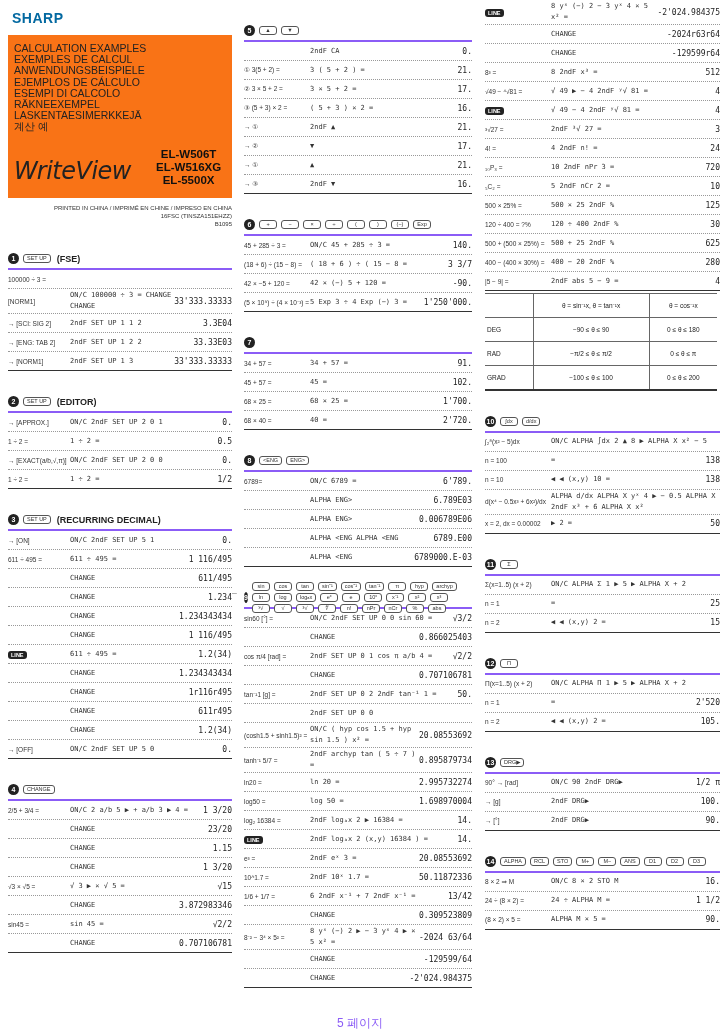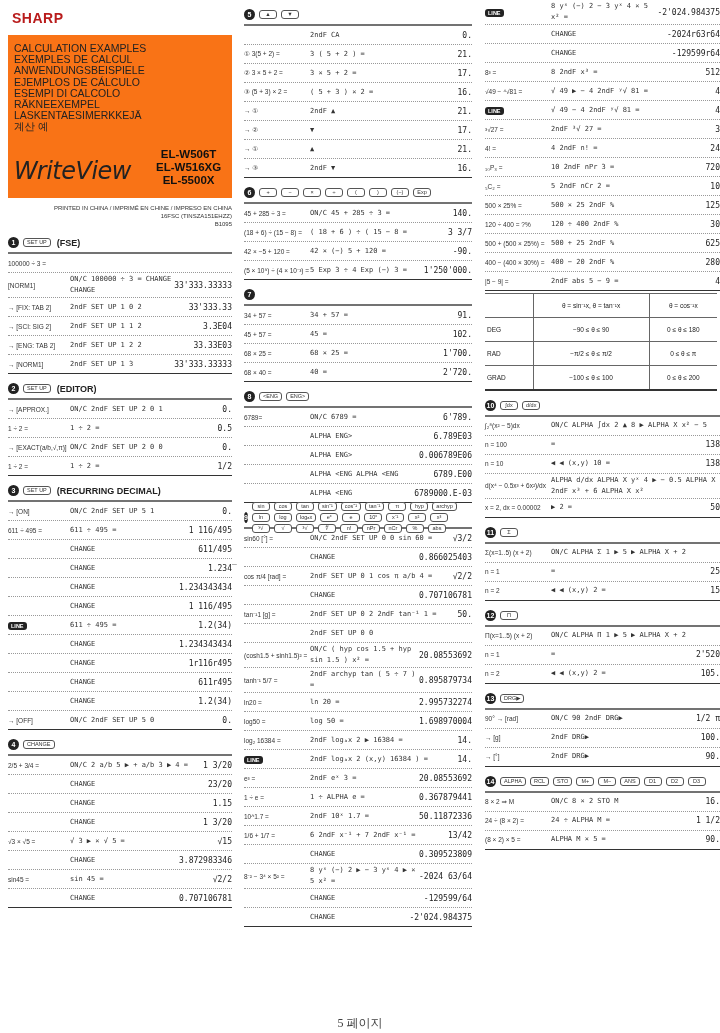--- a/index.html
+++ b/index.html
@@ -3,45 +3,45 @@
 <meta charset="utf-8">
 <style>
   * { box-sizing: border-box; margin: 0; padding: 0; }
   html, body { width: 720px; height: 1033px; background: #fff; overflow: hidden; }
   body { font-family: "Liberation Sans", sans-serif; color: #222; font-size: 7px; position: relative; }
   .col { position: absolute; top: 0; }
   #col1 { left: 8px; width: 224px; }
   #col2 { left: 244px; width: 228px; }
   #col3 { left: 485px; width: 235px; }
 
-  .brand { font-family: "Liberation Sans", sans-serif; font-weight: bold; font-size: 14px; letter-spacing: 0.5px; margin: 10px 0 0 4px; color: #b91c1c; }
+  .brand { font-family: "Liberation Sans", sans-serif; font-weight: bold; font-size: 14px; letter-spacing: 0.5px; margin: 10px 0 0 4px; color: #0369a1; }
   .cover { background: #f97316; margin-top: 9px; height: 163px; width: 224px; position: relative; padding: 8px 6px; }
   .cover .langs div { font-size: 10.5px; line-height: 11.2px; color: #222; }
   .cover .wv { position: absolute; left: 6px; top: 122px; font-style: italic; font-size: 24px; color: #222; font-family: "DejaVu Sans", sans-serif; letter-spacing: -0.5px; }
   .cover .models { position: absolute; left: 148px; top: 113px; }
   .cover .models div { font-weight: bold; font-size: 11.5px; line-height: 13px; color: #111; text-align: center; }
   .printinfo { text-align: right; font-size: 6px; line-height: 8px; color: #333; margin-top: 6px; }
 
-  .sec-head { display: flex; align-items: center; gap: 4px; margin-top: 8px; padding-bottom: 3px; border-bottom: 2px solid #737373; height: 18px; }
+  .sec-head { display: flex; align-items: center; gap: 4px; margin-top: 24px; padding-bottom: 3px; border-bottom: 2px solid #8b5cf6; height: 18px; }
   .num { width: 11px; height: 11px; background: #222; color: #fff; border-radius: 50%; font-size: 7px; font-weight: bold; display: flex; align-items: center; justify-content: center; }
   .sec-title { font-weight: bold; font-size: 9px; color: #222; }
   .k { display: inline-block; border: 1px solid #555; border-radius: 3px; padding: 0 3px; font-size: 5.5px; line-height: 7px; height: 9px; min-width: 18px; text-align: center; margin-right: 2px; color: #333; background: #fff; vertical-align: middle; }
   .row { display: flex; align-items: center; border-bottom: 1px dotted #999; min-height: 19px; padding: 1px 0; }
   .row.solid { border-bottom: 1.5px solid #333; }
   .row .q { width: 62px; font-size: 6.5px; flex-shrink: 0; color: #333; }
   #col2 .row .q, #col3 .row .q { width: 66px; }
   .row .keys { flex: 1; font-family: "DejaVu Sans Mono", monospace; font-size: 7px; color: #333; line-height: 11px; }
   .row .ans { font-family: "DejaVu Sans Mono", monospace; font-size: 8px; text-align: right; white-space: nowrap; color: #222; }
   .line-badge { background: #222; color: #fff; font-weight: bold; font-size: 5.5px; padding: 1px 3px; border-radius: 3px; }
   table.ang { border-collapse: collapse; width: 232px; font-size: 6.5px; margin-top: 2px; }
   table.ang td, table.ang th { border-top: 1px solid #666; height: 24px; text-align: center; font-weight: normal; padding: 0 2px; }
   table.ang td:first-child, table.ang th:first-child { text-align: left; width: 48px; border-right: 1px solid #666; }
   table.ang td:nth-child(2), table.ang th:nth-child(2) { border-right: 1px solid #666; }
   table.ang tr:last-child td { border-bottom: 2px solid #333; }
-  .footer { position: absolute; left: 0; width: 720px; top: 1015px; text-align: center; font-size: 12px; color: #404040; font-family: Liberation Serif, serif; }
+  .footer { position: absolute; left: 0; width: 720px; top: 1015px; text-align: center; font-size: 12px; color: #8b5cf6; }
   .keyrow { display: flex; flex-wrap: wrap; gap: 2px; }
 </style>
 </head>
 <body>
 
 <div class="col" id="col1">
   <div class="brand">SHARP</div>
   <div class="cover">
     <div class="langs">
       <div>CALCULATION EXAMPLES</div>
@@ -76,25 +76,20 @@
       </div>
       <div class="row">
         <div class="q">100000 ÷ 3 =</div>
         <div class="keys"></div>
         <div class="ans"></div>
       </div>
       <div class="row">
         <div class="q">[NORM1]</div>
         <div class="keys">ON/C 100000 ÷ 3 = CHANGE CHANGE</div>
         <div class="ans">33'333.33333</div>
-      </div>
-      <div class="row">
-        <div class="q">→ [FIX: TAB 2]</div>
-        <div class="keys">2ndF SET UP 1 0 2</div>
-        <div class="ans">33'333.33</div>
       </div>
       <div class="row">
         <div class="q">→ [SCI: SIG 2]</div>
         <div class="keys">2ndF SET UP 1 1 2</div>
         <div class="ans">3.3E04</div>
       </div>
       <div class="row">
         <div class="q">→ [ENG: TAB 2]</div>
         <div class="keys">2ndF SET UP 1 2 2</div>
         <div class="ans">33.33E03</div>
@@ -490,25 +485,20 @@
         <div class="q"><span class="line-badge">LINE</span></div>
         <div class="keys">2ndF logₐx 2 (x,y) 16384 ) =</div>
         <div class="ans">14.</div>
       </div>
       <div class="row">
         <div class="q">e³ =</div>
         <div class="keys">2ndF eˣ 3 =</div>
         <div class="ans">20.08553692</div>
       </div>
       <div class="row">
-        <div class="q">1 ÷ e =</div>
-        <div class="keys">1 ÷ ALPHA e =</div>
-        <div class="ans">0.367879441</div>
-      </div>
-      <div class="row">
         <div class="q">10^1.7 =</div>
         <div class="keys">2ndF 10ˣ 1.7 =</div>
         <div class="ans">50.11872336</div>
       </div>
       <div class="row">
         <div class="q">1/6 + 1/7 =</div>
         <div class="keys">6 2ndF x⁻¹ + 7 2ndF x⁻¹ =</div>
         <div class="ans">13/42</div>
       </div>
       <div class="row">

